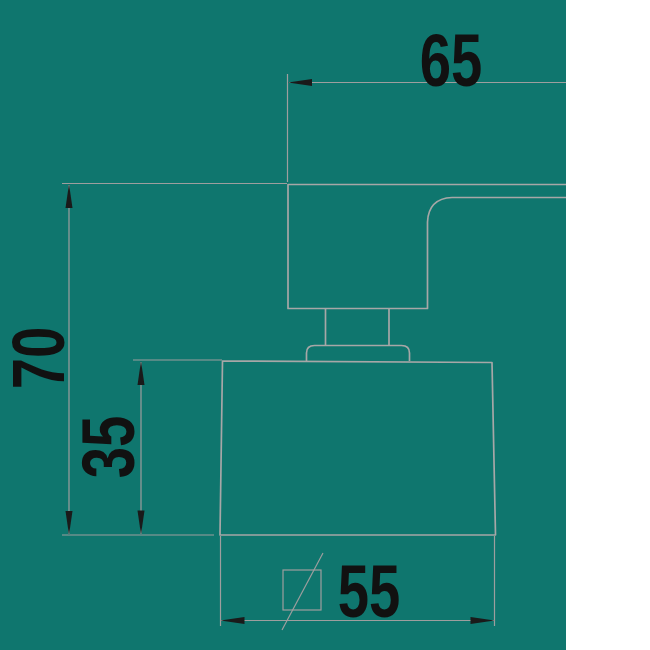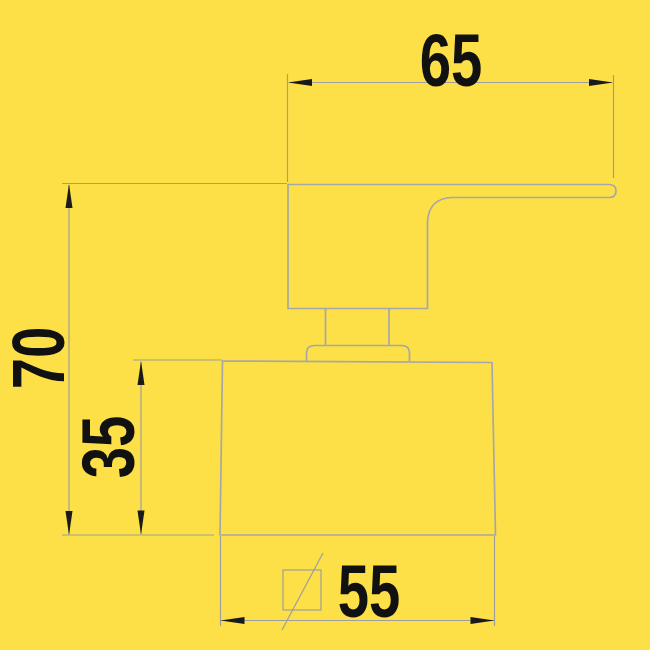--- a/index.html
+++ b/index.html
@@ -2,23 +2,23 @@
 <html><head>
 <meta charset="utf-8">
 <style>
   html, body {
     margin: 0;
     padding: 0;
     background: #ffffff;
   }
   .canvas {
     position: relative;
-    width: 650px;
+    width: 566px;
     height: 650px;
-    background: #fde047;
+    background: #0f766e;
     overflow: hidden;
     font-family: "Liberation Sans", sans-serif;
   }
   svg { display: block; }
   .geo {
     stroke: #a7a7a7;
     stroke-width: 1.7;
     fill: none;
     stroke-linejoin: round;
   }

